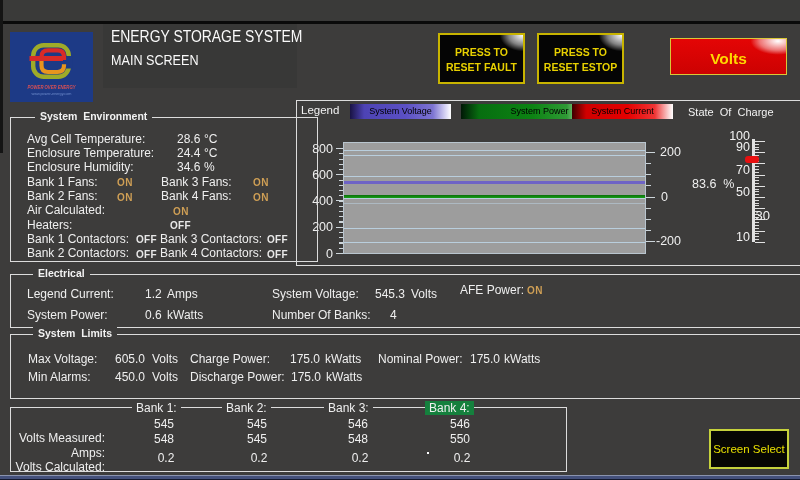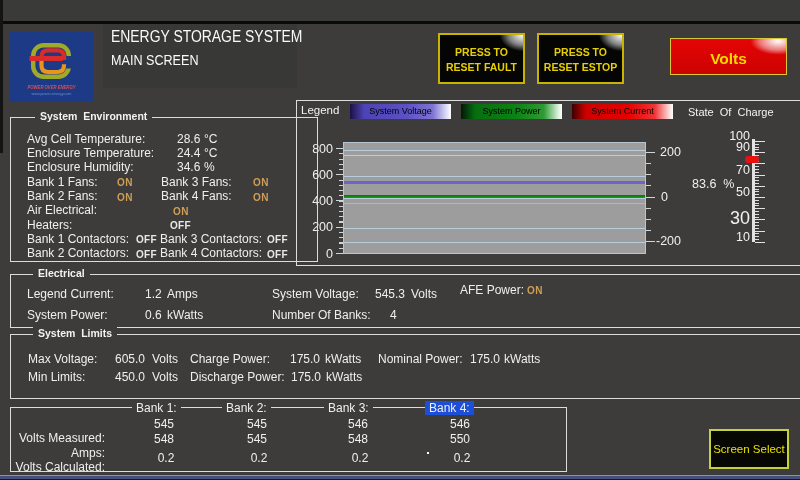--- a/index.html
+++ b/index.html
@@ -37,21 +37,21 @@
 <div class="abs" style="left:111px;top:52px;font-size:14px;color:#fafafa;transform:scaleX(0.9);transform-origin:0 0;">MAIN SCREEN</div>
 
 <div class="abs" style="left:438px;top:33px;width:87px;height:51px;box-sizing:border-box;border:2px solid #c8b400;background:radial-gradient(ellipse 34px 24px at 100% 0%, rgba(255,255,255,1) 0%, rgba(255,255,255,.5) 42%, rgba(255,255,255,0) 68%),#050505;color:#e8d000;font-size:10.5px;font-weight:bold;text-align:center;line-height:15px;padding-top:10px;">PRESS TO<br>RESET FAULT</div>
 <div class="abs" style="left:537px;top:33px;width:87px;height:51px;box-sizing:border-box;border:2px solid #c8b400;background:radial-gradient(ellipse 34px 24px at 100% 0%, rgba(255,255,255,1) 0%, rgba(255,255,255,.5) 42%, rgba(255,255,255,0) 68%),#050505;color:#e8d000;font-size:10.5px;font-weight:bold;text-align:center;line-height:15px;padding-top:10px;">PRESS TO<br>RESET ESTOP</div>
 
 <div class="abs" style="left:670px;top:38px;width:117px;height:37px;box-sizing:border-box;border:1px solid #d8c838;background:radial-gradient(ellipse 38px 19px at 93% 6%, rgba(255,255,255,1) 0%, rgba(255,255,255,.45) 48%, rgba(255,255,255,0) 72%),linear-gradient(#e40505,#cc0202);color:#ffd800;font-size:15.5px;font-weight:bold;text-align:center;line-height:39px;">Volts</div>
 
 <div class="panel" style="left:296px;top:100px;width:487px;height:164px;"></div>
 <div class="abs t12b" style="left:301px;top:104px;font-size:11.5px;">Legend</div>
 <div class="abs" style="left:350px;top:104px;width:101px;height:15px;background:linear-gradient(90deg,#191344 0%,#4d43b4 14%,#5b50c4 55%,#7d74d2 82%,#e2e0f8 96%,#ffffff 100%);color:#000;font-size:9px;text-align:center;line-height:15px;">System Voltage</div>
-<div class="abs" style="left:461px;top:104px;width:101px;height:15px;background:linear-gradient(90deg,#011806 0%,#076e10 14%,#0c8313 55%,#2f9a35 82%,#d8f0da 96%,#ffffff 100%);color:#000;font-size:9px;text-align:center;line-height:15px;">System Power</div>
+<div class="abs" style="left:461px;top:104px;width:101px;height:15px;background:linear-gradient(90deg,#011806 0%,#076e10 14%,#0c8313 55%,#2f9a35 82%,#d8f0da 96%,#ffffff 100%);color:#000;font-size:9px;text-align:center;line-height:15px;padding-left:28px;">System Power</div>
 <div class="abs" style="left:572px;top:104px;width:101px;height:15px;background:linear-gradient(90deg,#3c0000 0%,#cf0000 14%,#e40000 55%,#ef3535 82%,#fad8d8 96%,#ffffff 100%);color:#000;font-size:9px;text-align:center;line-height:15px;">System Current</div>
 <div class="abs t12b" style="left:688px;top:106px;font-size:11px;">State&nbsp; Of&nbsp; Charge</div>
 
 <div class="abs" style="left:343px;top:142px;width:303px;height:112px;background:#9d9d9d;border:1px solid #b9c5ce;box-sizing:border-box;">
   <div class="abs" style="left:0;top:7px;width:301px;height:1px;background:#b9cedd;"></div>
   <div class="abs" style="left:0;top:11.5px;width:301px;height:1px;background:#b9cedd;"></div>
   <div class="abs" style="left:0;top:32.5px;width:301px;height:1px;background:#b9cedd;"></div>
   <div class="abs" style="left:0;top:55px;width:301px;height:1px;background:#b9cedd;"></div>
   <div class="abs" style="left:0;top:59.5px;width:301px;height:1px;background:#adb9c2;"></div>
   <div class="abs" style="left:0;top:85px;width:301px;height:1px;background:#b9cedd;"></div>
@@ -76,21 +76,21 @@
 <div class="abs num" style="left:656px;top:233.8px;">-200</div>
 
 <div class="abs num" style="left:692px;top:177px;">83.6&nbsp; %</div>
 <div class="abs" style="left:752px;top:139px;width:2.5px;height:103px;background:#e2e2e2;"></div>
 <div class="abs" style="left:755px;top:141px;width:4px;height:101px;background:repeating-linear-gradient(to bottom,#dcdcdc 0,#dcdcdc 1px,transparent 1px,transparent 2.8px);"></div>
 <div class="abs" style="left:755px;top:141px;width:10px;height:102px;background:repeating-linear-gradient(to bottom,#e2e2e2 0,#e2e2e2 1px,transparent 1px,transparent 11.2px);"></div>
 <div class="abs t12b" style="left:722px;top:128.7px;width:28px;text-align:right;font-size:12.5px;">100</div>
 <div class="abs t12b" style="left:722px;top:140px;width:28px;text-align:right;font-size:12.5px;">90</div>
 <div class="abs t12b" style="left:722px;top:162.5px;width:28px;text-align:right;font-size:12.5px;">70</div>
 <div class="abs t12b" style="left:722px;top:185px;width:28px;text-align:right;font-size:12.5px;">50</div>
-<div class="abs t12b" style="left:722px;top:207.5px;width:28px;text-align:right;font-size:18px;">30</div>
+<div class="abs t12b" style="left:742px;top:207.5px;width:28px;text-align:right;font-size:13px;">30</div>
 <div class="abs t12b" style="left:722px;top:230px;width:28px;text-align:right;font-size:12.5px;">10</div>
 <div class="abs" style="left:744.5px;top:155.5px;width:14.5px;height:7px;border-radius:3px;background:#e81010;"></div>
 
 <div class="panel" style="left:10px;top:117px;width:278px;height:143px;">
   <div class="ptitle" style="left:24px;">System&nbsp; Environment</div>
 </div>
 <div class="abs t12" style="left:27px;top:131.8px;">Avg Cell Temperature:</div>
 <div class="abs t12" style="left:177px;top:131.8px;">28.6</div>
 <div class="abs t12" style="left:204px;top:131.8px;">°C</div>
 <div class="abs t12" style="left:27px;top:146.1px;">Enclosure Temperature:</div>
@@ -100,21 +100,21 @@
 <div class="abs t12" style="left:177px;top:160.4px;">34.6</div>
 <div class="abs t12" style="left:204px;top:160.4px;">%</div>
 <div class="abs t12" style="left:27px;top:174.7px;">Bank 1 Fans:</div>
 <div class="abs on" style="left:117px;top:177.2px;">ON</div>
 <div class="abs t12" style="left:161px;top:174.7px;">Bank 3 Fans:</div>
 <div class="abs on" style="left:253px;top:177.2px;">ON</div>
 <div class="abs t12" style="left:27px;top:189px;">Bank 2 Fans:</div>
 <div class="abs on" style="left:117px;top:191.5px;">ON</div>
 <div class="abs t12" style="left:161px;top:189px;">Bank 4 Fans:</div>
 <div class="abs on" style="left:253px;top:191.5px;">ON</div>
-<div class="abs t12" style="left:27px;top:203.3px;">Air Electrical:</div>
+<div class="abs t12" style="left:27px;top:203.3px;">Air Calculated:</div>
 <div class="abs on" style="left:173px;top:205.8px;">ON</div>
 <div class="abs t12" style="left:27px;top:217.6px;">Heaters:</div>
 <div class="abs off" style="left:170px;top:220.1px;">OFF</div>
 <div class="abs t12" style="left:27px;top:231.9px;">Bank 1 Contactors:</div>
 <div class="abs off" style="left:136px;top:234.4px;">OFF</div>
 <div class="abs t12" style="left:160px;top:231.9px;text-align:right;">Bank 3 Contactors:</div>
 <div class="abs off" style="left:267px;top:234.4px;">OFF</div>
 <div class="abs t12" style="left:27px;top:246.2px;">Bank 2 Contactors:</div>
 <div class="abs off" style="left:136px;top:248.7px;">OFF</div>
 <div class="abs t12" style="left:160px;top:246.2px;">Bank 4 Contactors:</div>
@@ -142,32 +142,32 @@
 </div>
 <div class="abs t12" style="left:28px;top:352px;">Max Voltage:</div>
 <div class="abs t12" style="left:115px;top:352px;">605.0</div>
 <div class="abs t12" style="left:152px;top:352px;">Volts</div>
 <div class="abs t12" style="left:190px;top:352px;">Charge Power:</div>
 <div class="abs t12" style="left:290px;top:352px;">175.0</div>
 <div class="abs t12" style="left:325px;top:352px;">kWatts</div>
 <div class="abs t12" style="left:378px;top:352px;">Nominal Power:</div>
 <div class="abs t12" style="left:470px;top:352px;">175.0</div>
 <div class="abs t12" style="left:504px;top:352px;">kWatts</div>
-<div class="abs t12" style="left:28px;top:370px;">Min Limits:</div>
+<div class="abs t12" style="left:28px;top:370px;">Min Alarms:</div>
 <div class="abs t12" style="left:115px;top:370px;">450.0</div>
 <div class="abs t12" style="left:152px;top:370px;">Volts</div>
 <div class="abs t12" style="left:190px;top:370px;">Discharge Power:</div>
 <div class="abs t12" style="left:291px;top:370px;">175.0</div>
 <div class="abs t12" style="left:326px;top:370px;">kWatts</div>
 
 <div class="panel" style="left:10px;top:407px;width:527px;height:63px;"></div>
 <div class="abs t12" style="left:132px;top:400.5px;background:#3d3c3b;padding:0 4px;">Bank 1:</div>
 <div class="abs t12" style="left:222px;top:400.5px;background:#3d3c3b;padding:0 4px;">Bank 2:</div>
 <div class="abs t12" style="left:324px;top:400.5px;background:#3d3c3b;padding:0 4px;">Bank 3:</div>
-<div class="abs t12" style="left:425px;top:400.5px;background:#1d4ed8;padding:0 4px;">Bank 4:</div>
+<div class="abs t12" style="left:425px;top:400.5px;background:#15803d;padding:0 4px;">Bank 4:</div>
 <div class="abs t12" style="left:0px;top:415.5px;width:105px;text-align:right;margin-top:44px;">Volts Calculated:</div>
 <div class="abs t12" style="left:0px;top:430.5px;width:105px;text-align:right;">Volts Measured:</div>
 <div class="abs t12" style="left:0px;top:445.5px;width:105px;text-align:right;">Amps:</div>
 <div class="abs t12" style="left:134px;top:416.5px;width:60px;text-align:center;">545</div>
 <div class="abs t12" style="left:227px;top:416.5px;width:60px;text-align:center;">545</div>
 <div class="abs t12" style="left:328px;top:416.5px;width:60px;text-align:center;">546</div>
 <div class="abs t12" style="left:430px;top:416.5px;width:60px;text-align:center;">546</div>
 <div class="abs t12" style="left:134px;top:431.5px;width:60px;text-align:center;">548</div>
 <div class="abs t12" style="left:227px;top:431.5px;width:60px;text-align:center;">545</div>
 <div class="abs t12" style="left:328px;top:431.5px;width:60px;text-align:center;">548</div>

